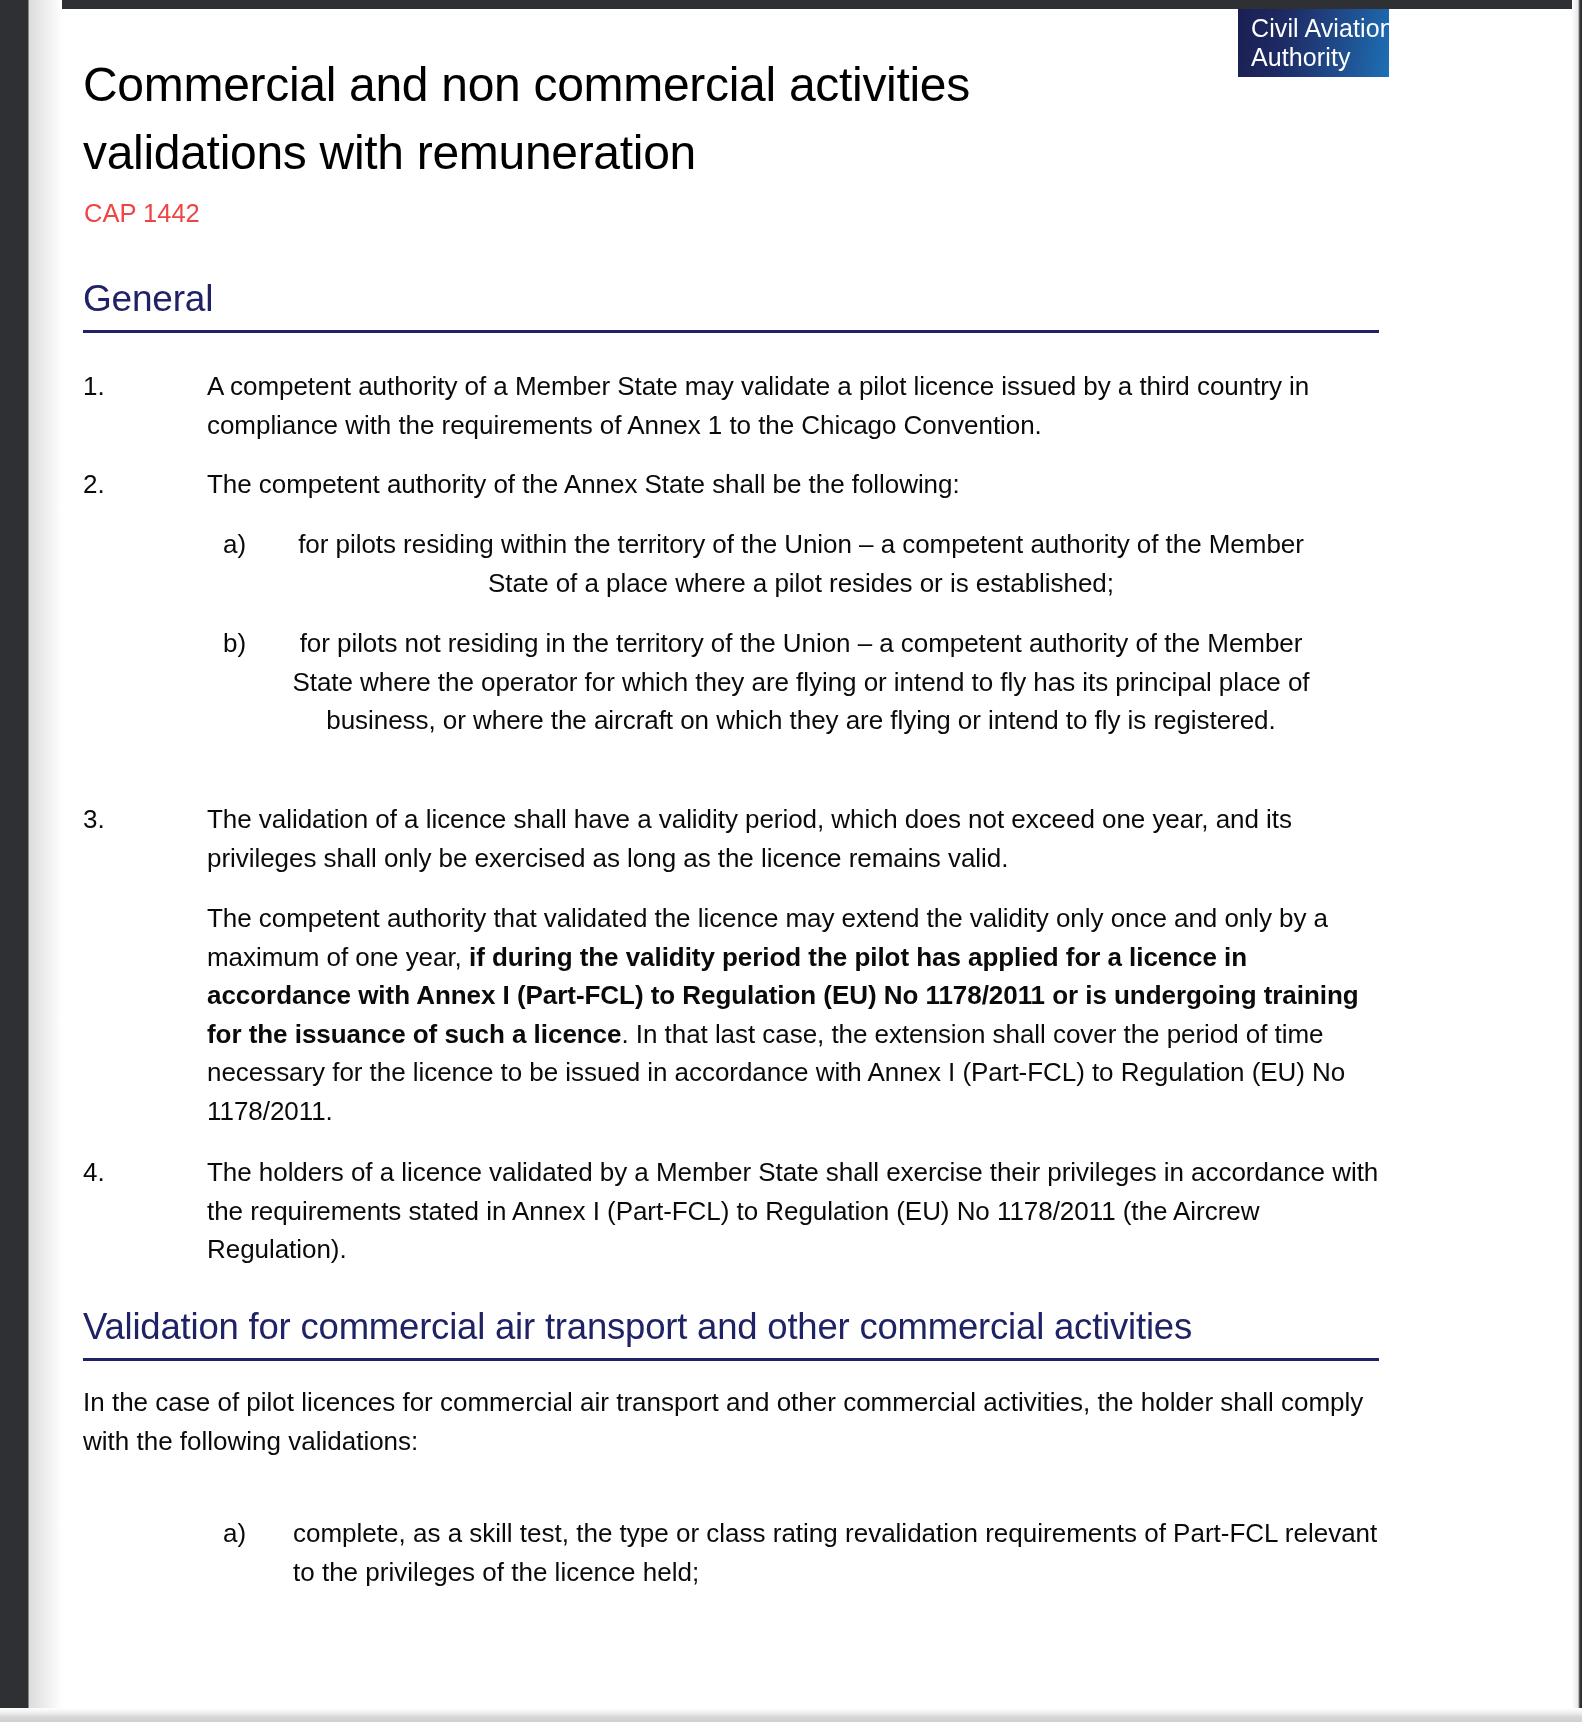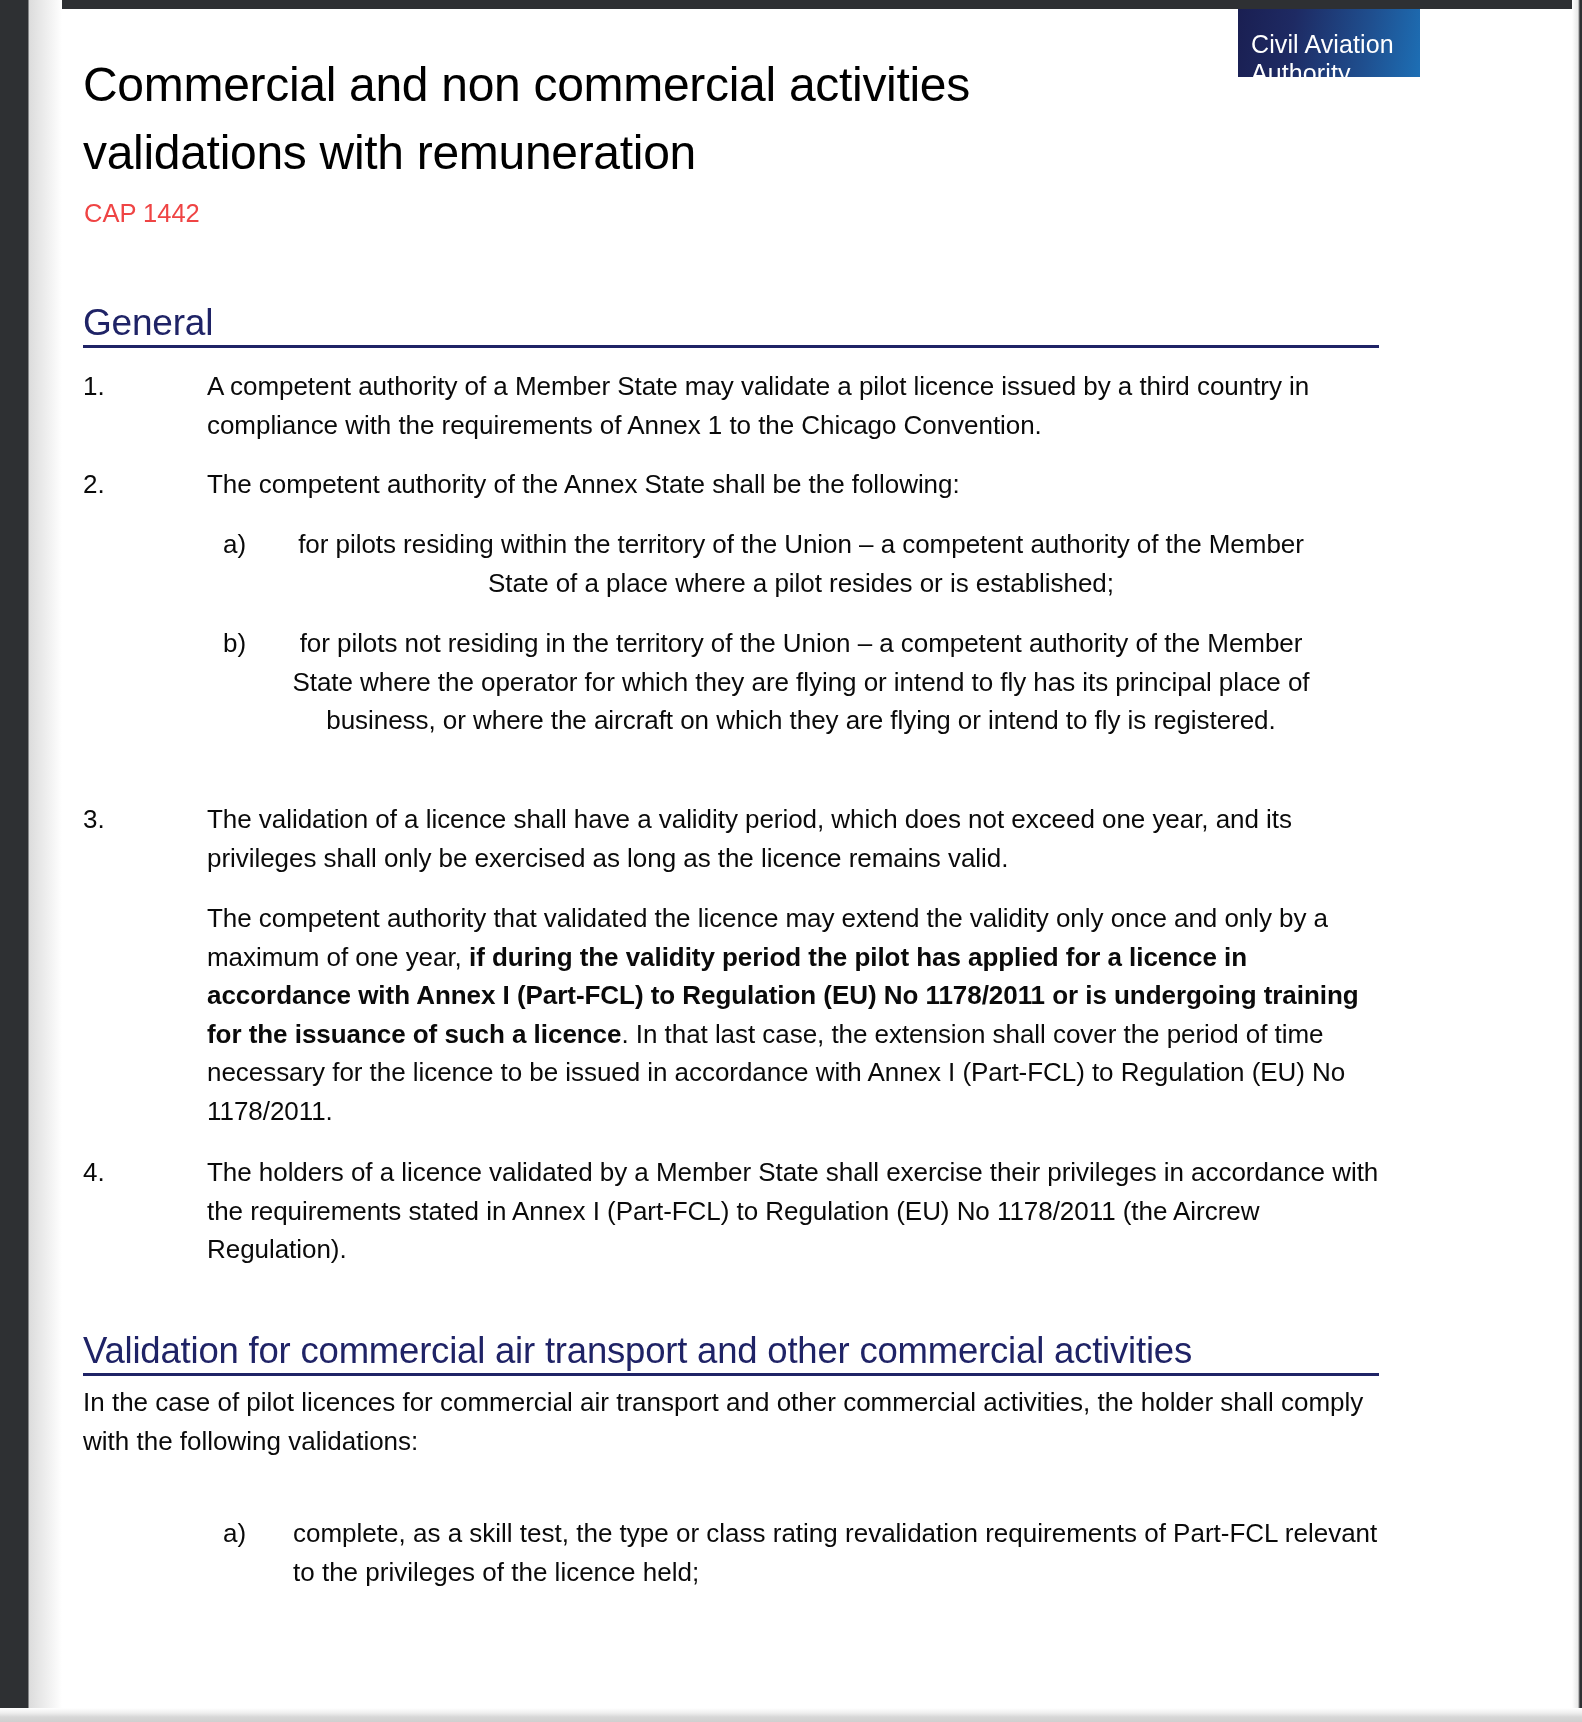--- a/index.html
+++ b/index.html
@@ -58,26 +58,26 @@
     width: 1510px;
     height: 1699px;
     background: #ffffff;
   }
 
   
   .caa-logo {
     position: absolute;
     left: 1176px;
     top: 0px;
-    width: 182px;
+    width: 151px;
     height: 68px;
     background: linear-gradient(100deg, #1a1f52 0%, #1e2a63 30%, #1f4f8f 70%, #1d6fb5 100%);
     color: #ffffff;
     box-sizing: border-box;
-    padding: 21px 0 0 13px;
+    padding: 5px 0 0 13px;
     line-height: 1.16;
     font-size: 25px;
     letter-spacing: 0.1px;
   }
   .caa-logo .l1, .caa-logo .l2 { display: block; white-space: nowrap; }
 
   .doc-title {
     position: absolute;
     left: 21px;
     top: 42px;
@@ -98,23 +98,23 @@
   }
 
   .section-head {
     position: absolute;
     left: 21px;
     width: 1296px;
     color: #1f2366;
     font-size: 37px;
     line-height: 44px;
     letter-spacing: -0.2px;
+    padding-bottom: 9px;
     border-bottom: 3px solid #1f2366;
     box-sizing: border-box;
-    margin-top: 24px;
   }
   #head-general { top: 268px; }
   #head-validation { top: 1296px; font-size: 36.5px; }
 
   .body-block {
     position: absolute;
     font-size: 26px;
     line-height: 38.5px;
     color: #0a0a0a;
     letter-spacing: -0.05px;

